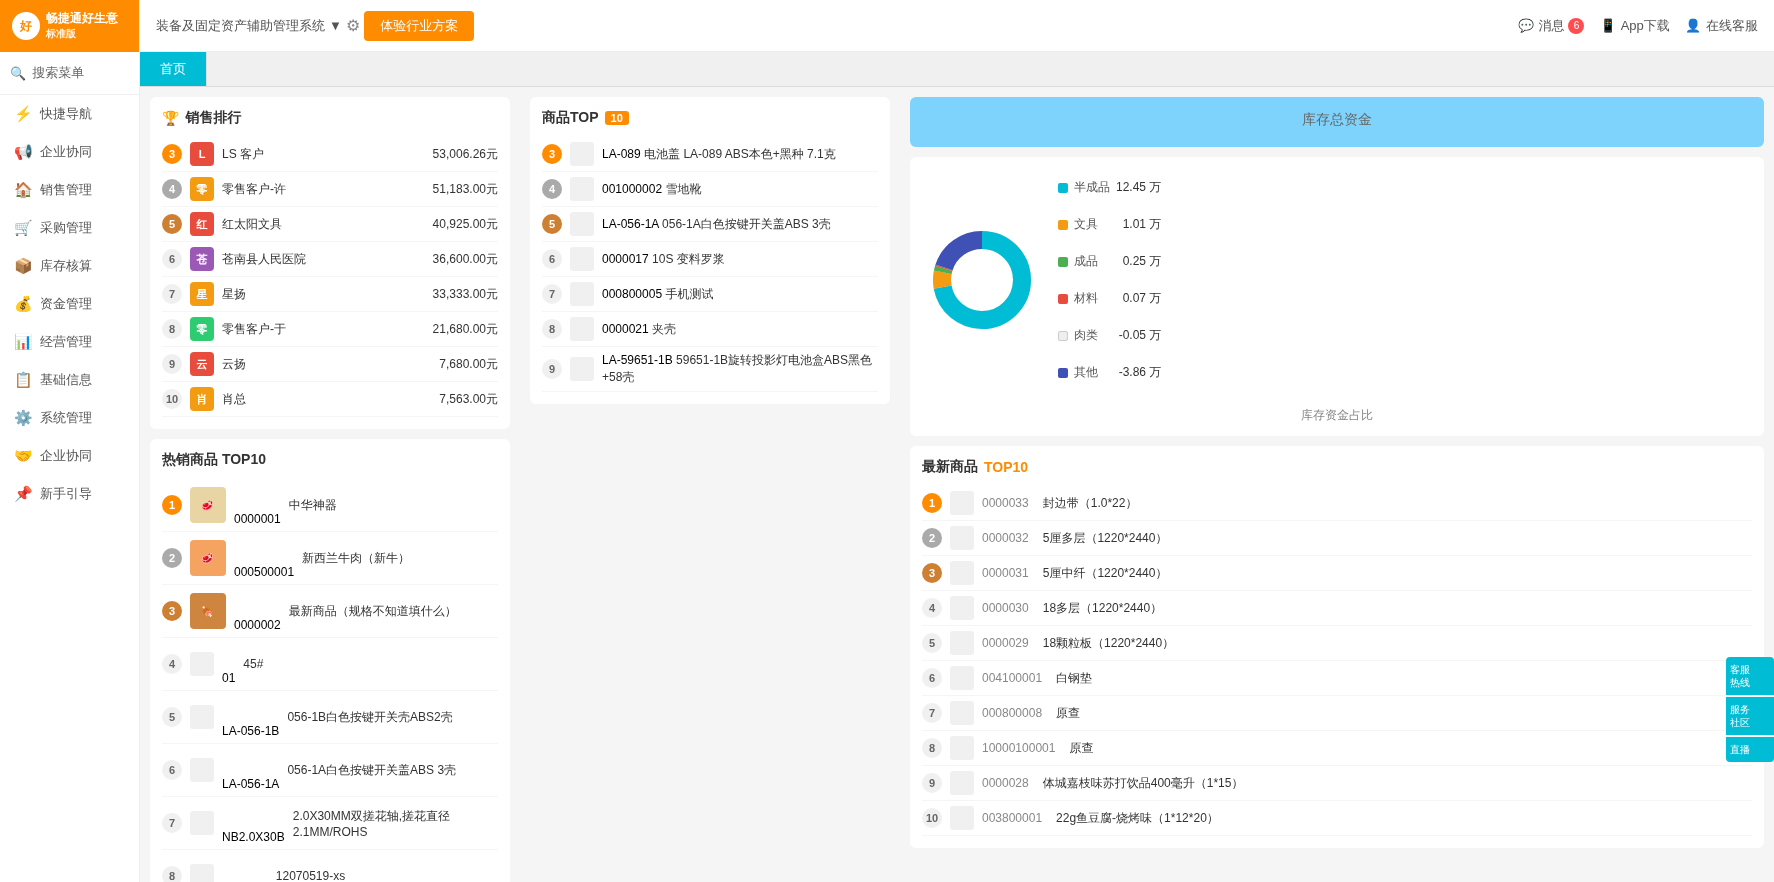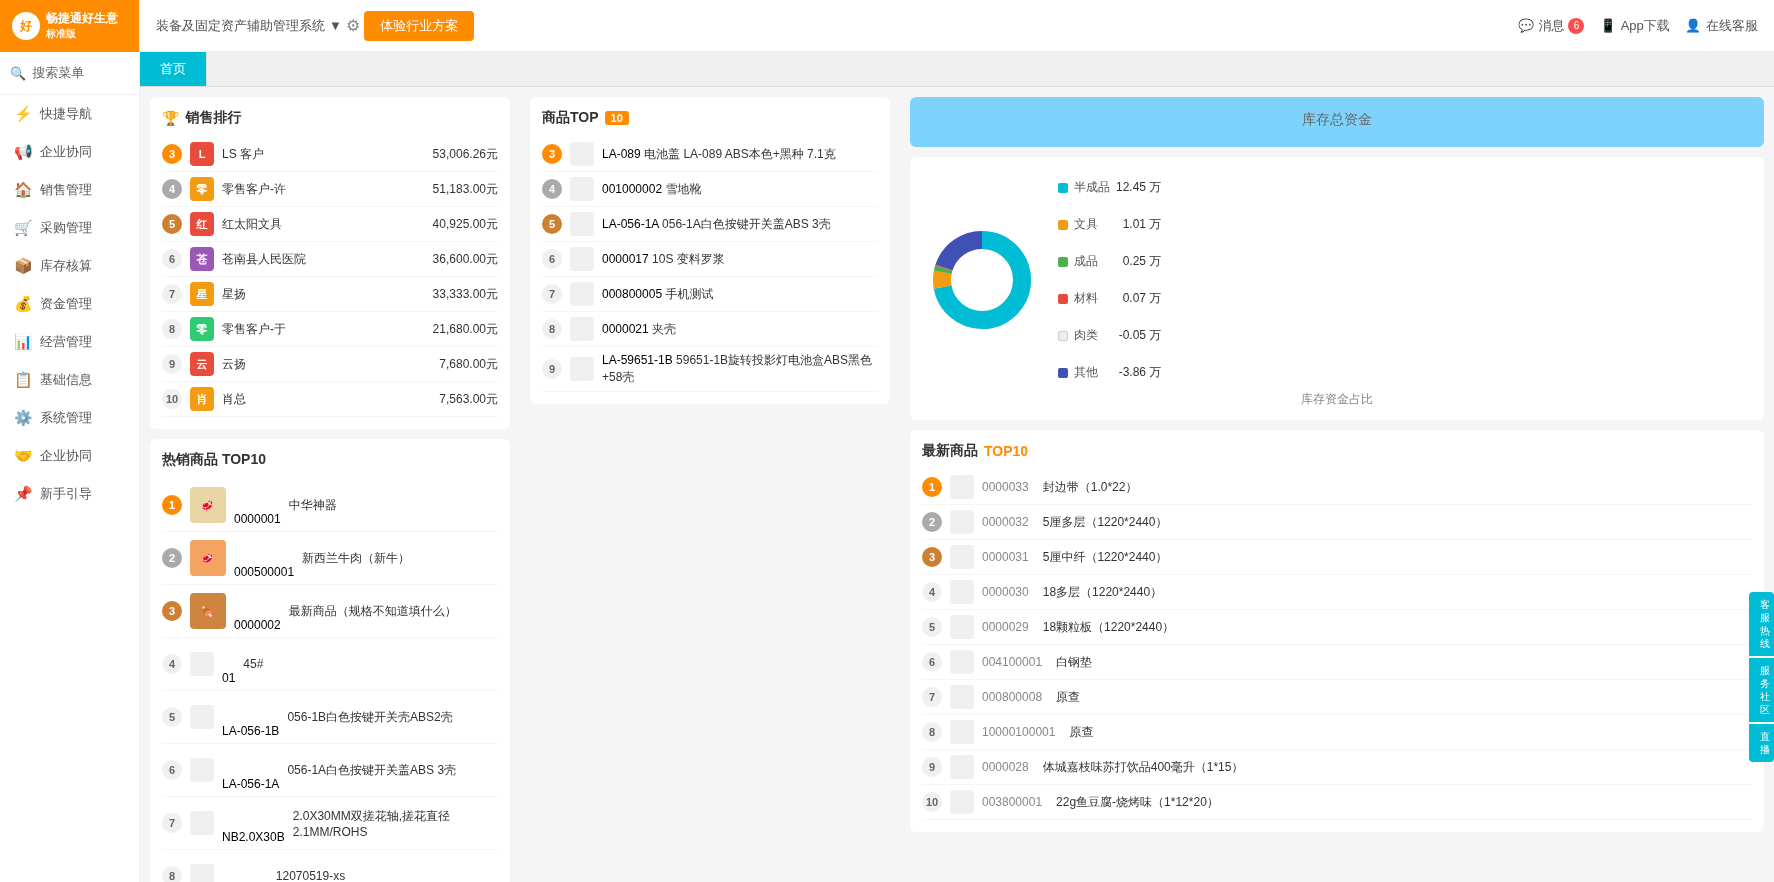--- a/index.html
+++ b/index.html
@@ -228,21 +228,21 @@
       gap: 16px;
       padding: 10px 0;
     }
     .donut-svg { flex-shrink: 0; }
     .legend { display: flex; flex-direction: column; gap: 20px; }
     .legend-item { display: flex; align-items: center; gap: 6px; font-size: 12px; }
     .legend-dot { width: 10px; height: 10px; border-radius: 2px; flex-shrink: 0; }
     .legend-label { flex: 1; color: #555; }
     .legend-value { color: #333; font-weight: 500; }
 
-    .inventory-footer { text-align: center; font-size: 12px; color: #888; margin-top: 0; }
+    .inventory-footer { text-align: center; font-size: 12px; color: #888; margin-top: 16px; }
 
     
     .new-product-item {
       display: flex; align-items: center; gap: 8px;
       padding: 5px 0;
       border-bottom: 1px solid #f5f5f5;
       font-size: 12px;
     }
     .np-img {
       width: 24px; height: 24px; border-radius: 3px;
@@ -259,22 +259,22 @@
     ::-webkit-scrollbar-thumb { background: #ccc; border-radius: 2px; }
 
     
     .float-btn {
       position: fixed; right: 0; bottom: 120px;
       display: flex; flex-direction: column;
       gap: 2px; z-index: 999;
     }
     .float-item {
       background: #00bcd4; color: #fff;
-      width: 25px; padding: 6px 4px;
-      font-size: 10px; text-align: right;
+      width: 48px; padding: 6px 4px;
+      font-size: 10px; text-align: left;
       cursor: pointer; line-height: 1.3;
     }
     .float-item:first-child { border-radius: 4px 4px 0 0; }
     .float-item:last-child { border-radius: 0 0 4px 4px; }
   </style>
 </head>
 <body>
 
 <div class="sidebar">
   <div class="sidebar-logo">

